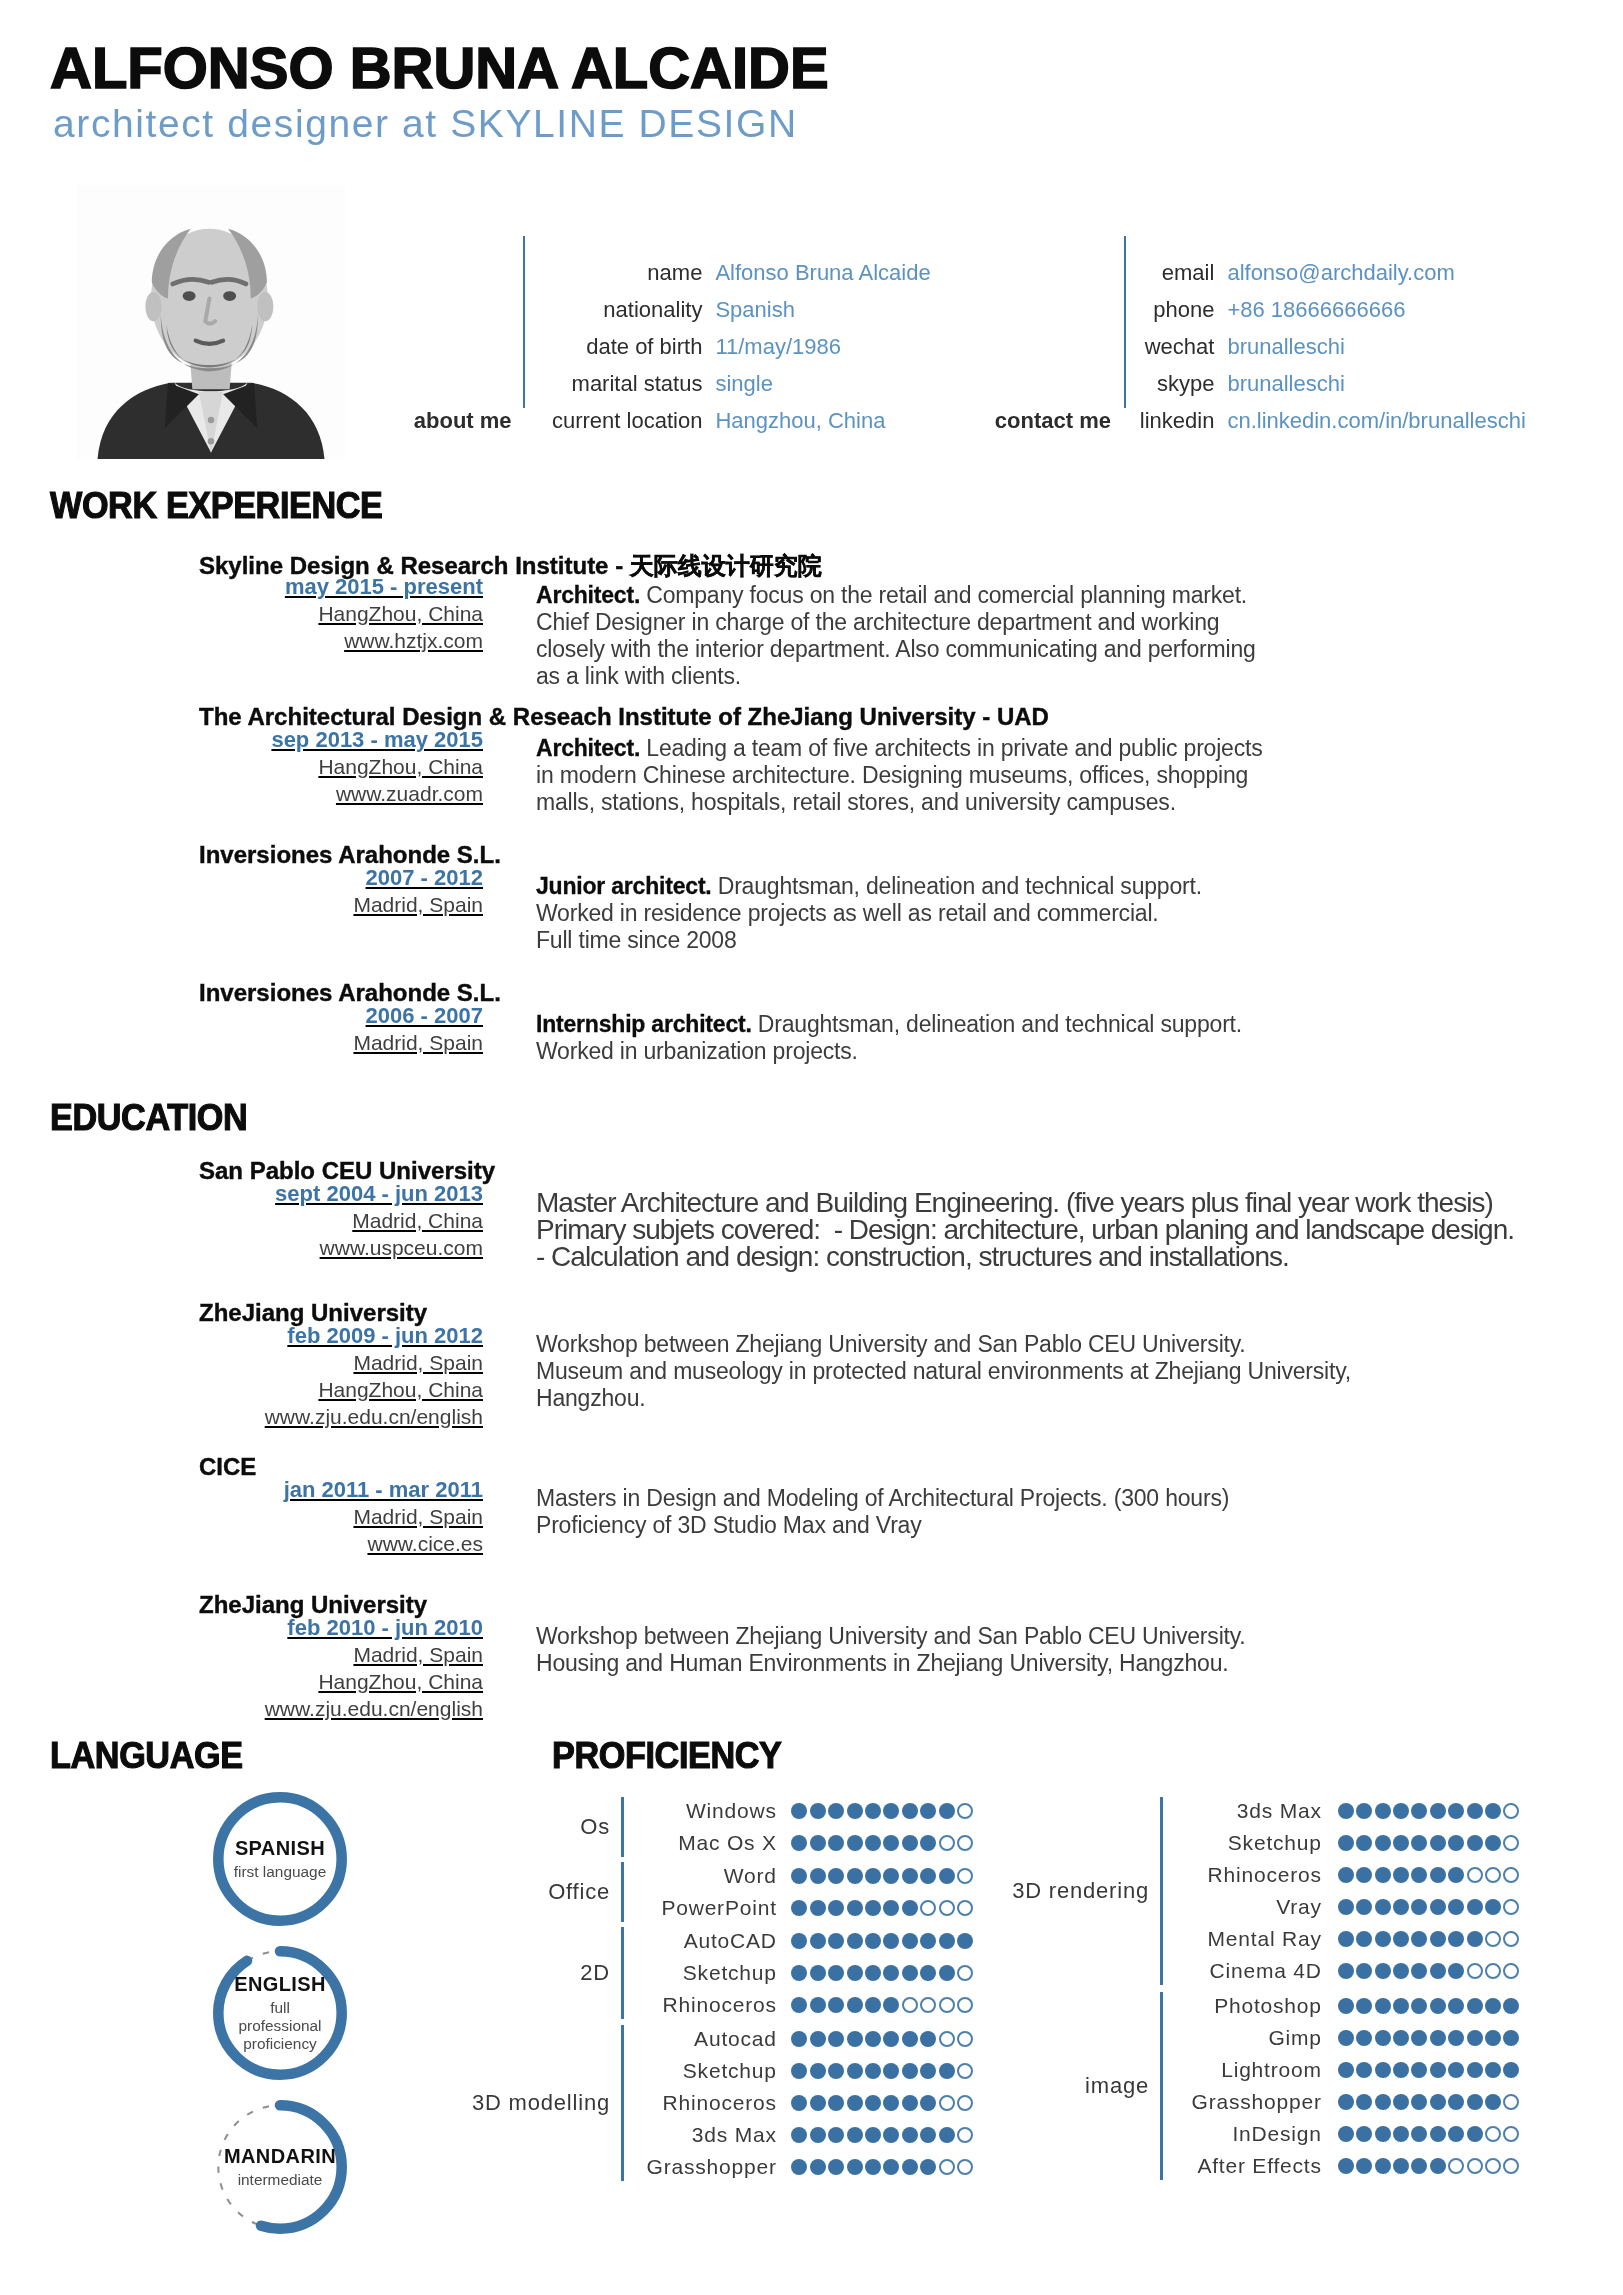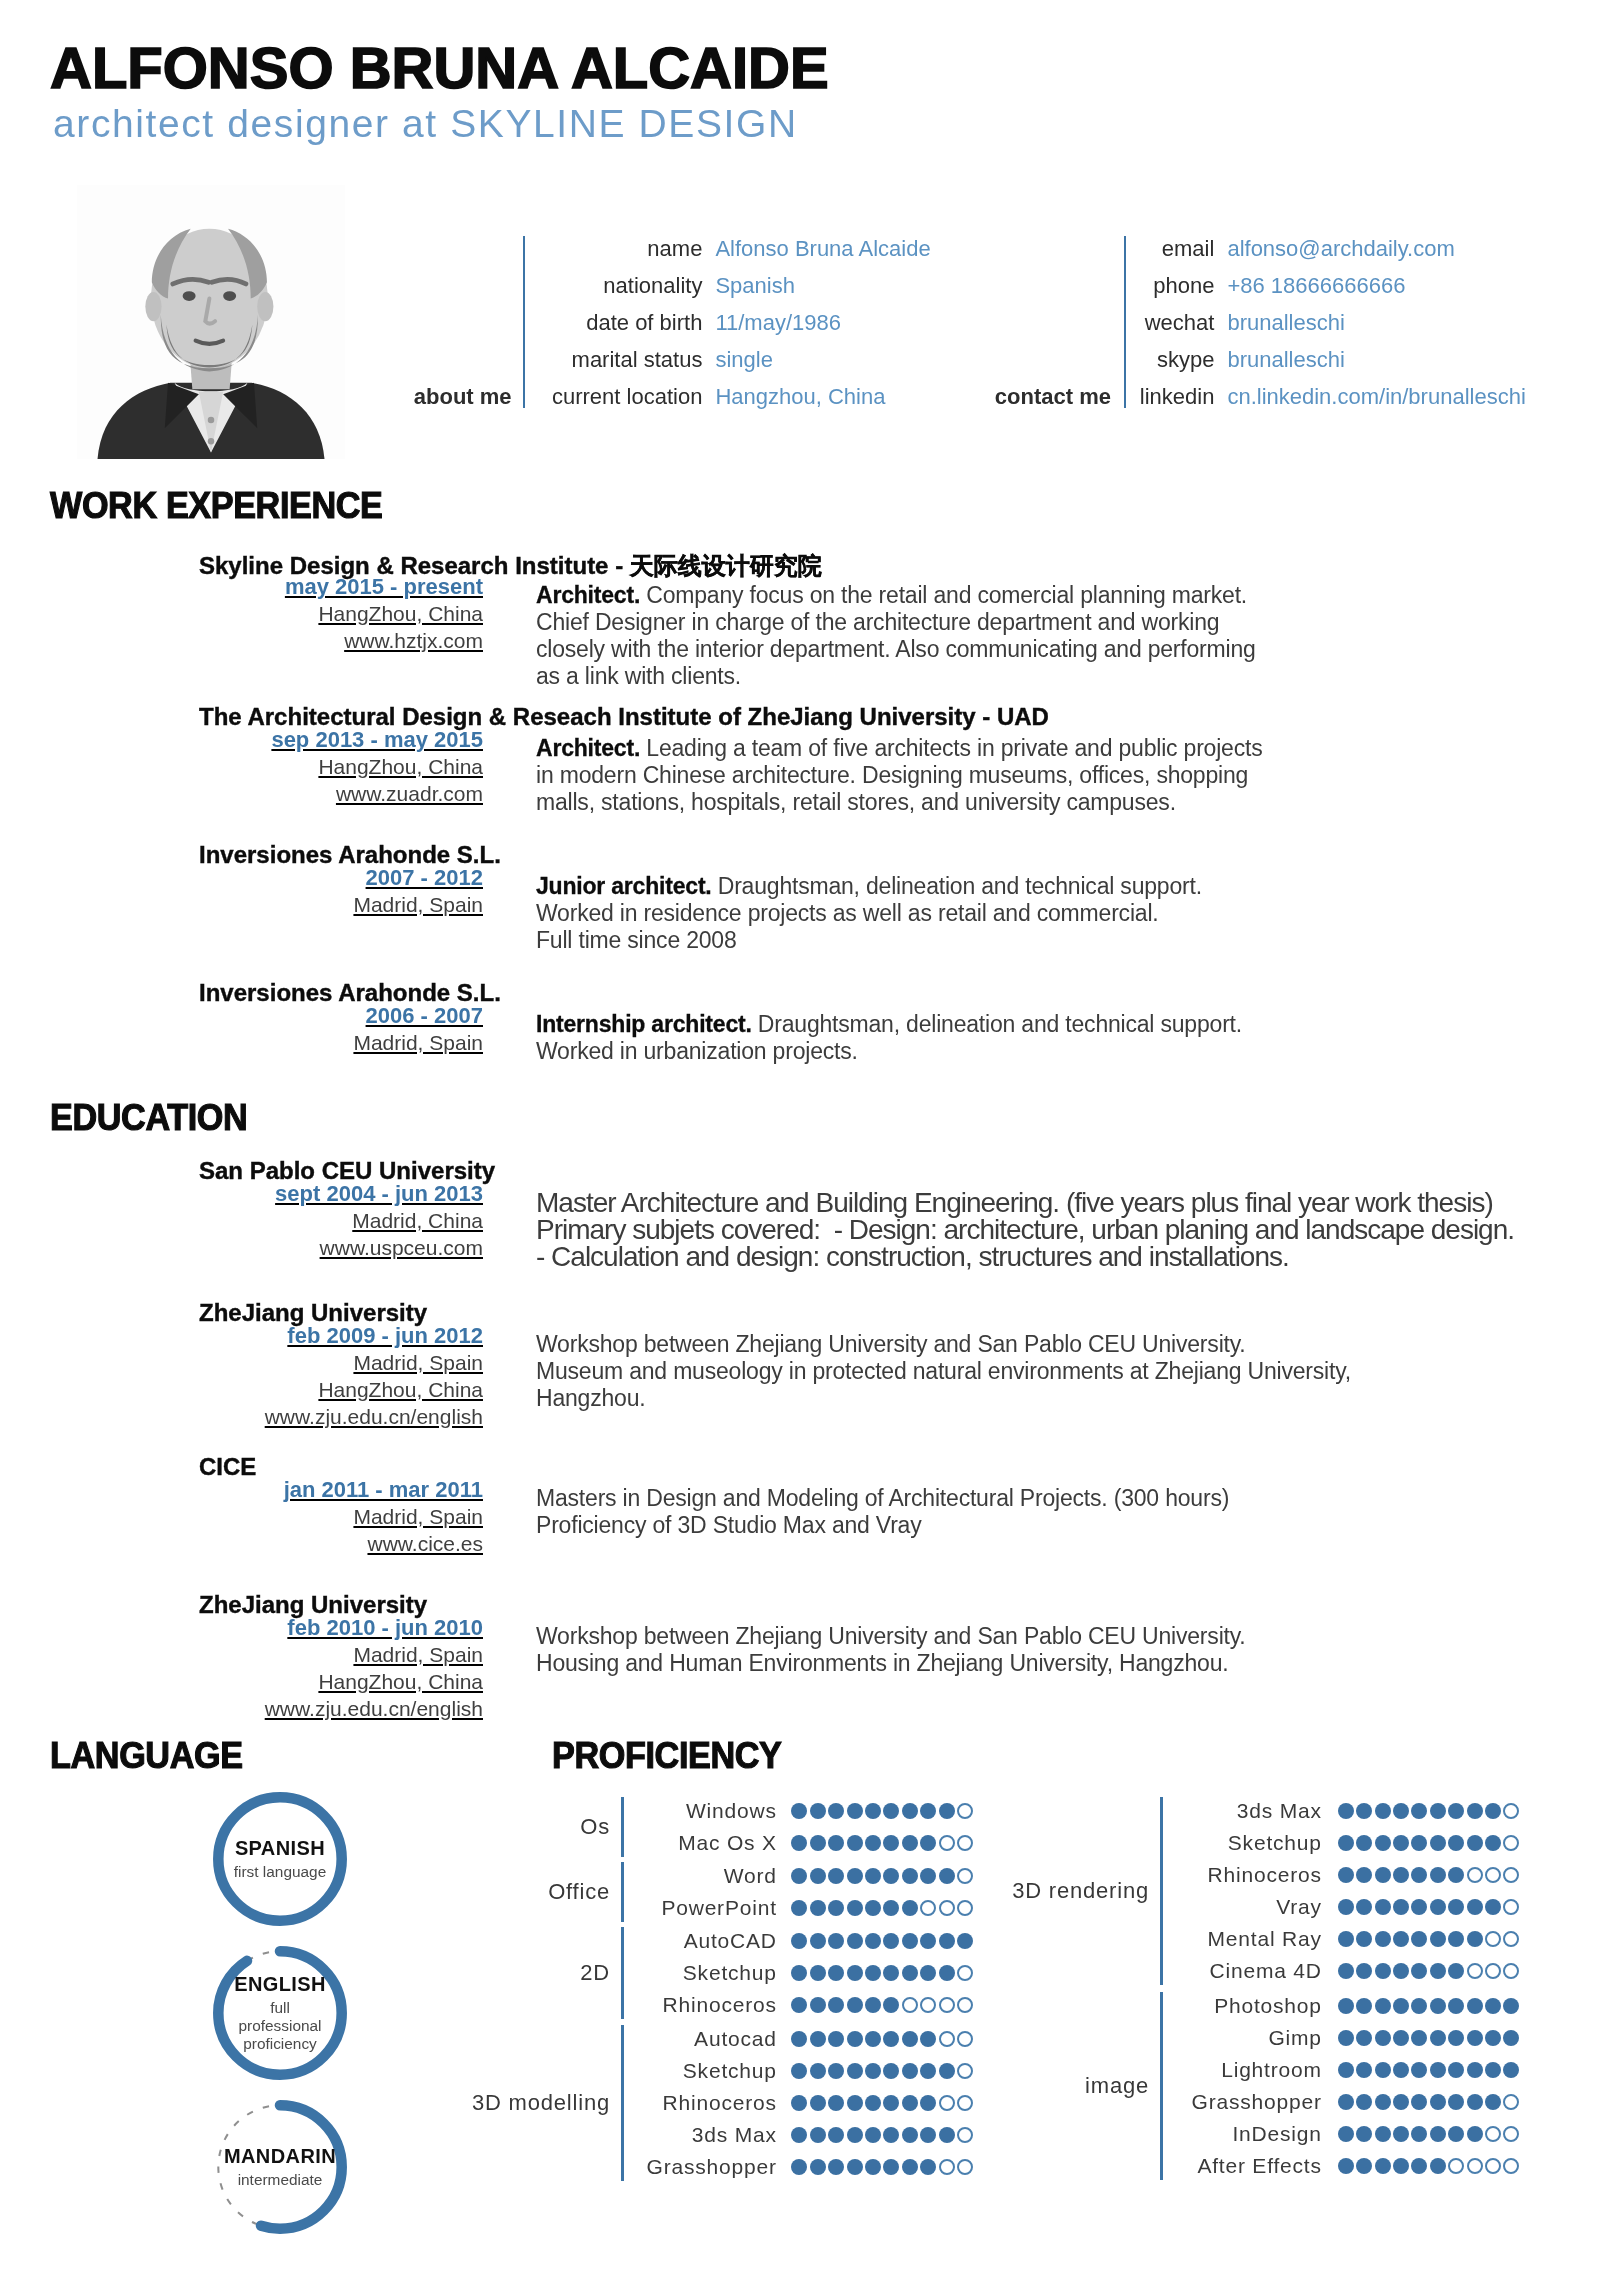--- a/index.html
+++ b/index.html
@@ -15,21 +15,21 @@
 
   
   .person-name{position:absolute;left:50px;top:34px;font-size:58px;font-weight:bold;
     color:var(--ink);-webkit-text-stroke:1.6px var(--ink);letter-spacing:0px;}
   .person-title{position:absolute;left:53px;top:102px;font-size:39px;color:var(--subtitle-blue);letter-spacing:1.6px;}
 
   
   .info-block{position:absolute;display:flex;top:230px;}
   .info-sec-label{align-self:flex-end;font-size:22px;color:#2d2d2d;line-height:37px;text-align:right;font-weight:bold;}
   .vline{width:2.4px;background:var(--accent);height:172px;margin-top:5.7px;}
-  .info-rows{display:flex;flex-direction:column;}
+  .info-rows{display:flex;flex-direction:column;margin-top:24px;}
   .info-row{display:flex;height:37px;align-items:center;}
   .info-label{display:inline-block;text-align:right;font-size:22px;color:#2d2d2d;}
   .info-value{font-size:22px;color:var(--value-blue);margin-left:13px;white-space:nowrap;}
   #about-block{left:231px;}
   #about-block .info-sec-label{width:292px;padding-right:11.4px;}
   #about-block .info-label{width:177px;}
   #contact-block{left:836px;}
   #contact-block .info-sec-label{width:288px;padding-right:13px;}
   #contact-block .info-label{width:88px;}
 

